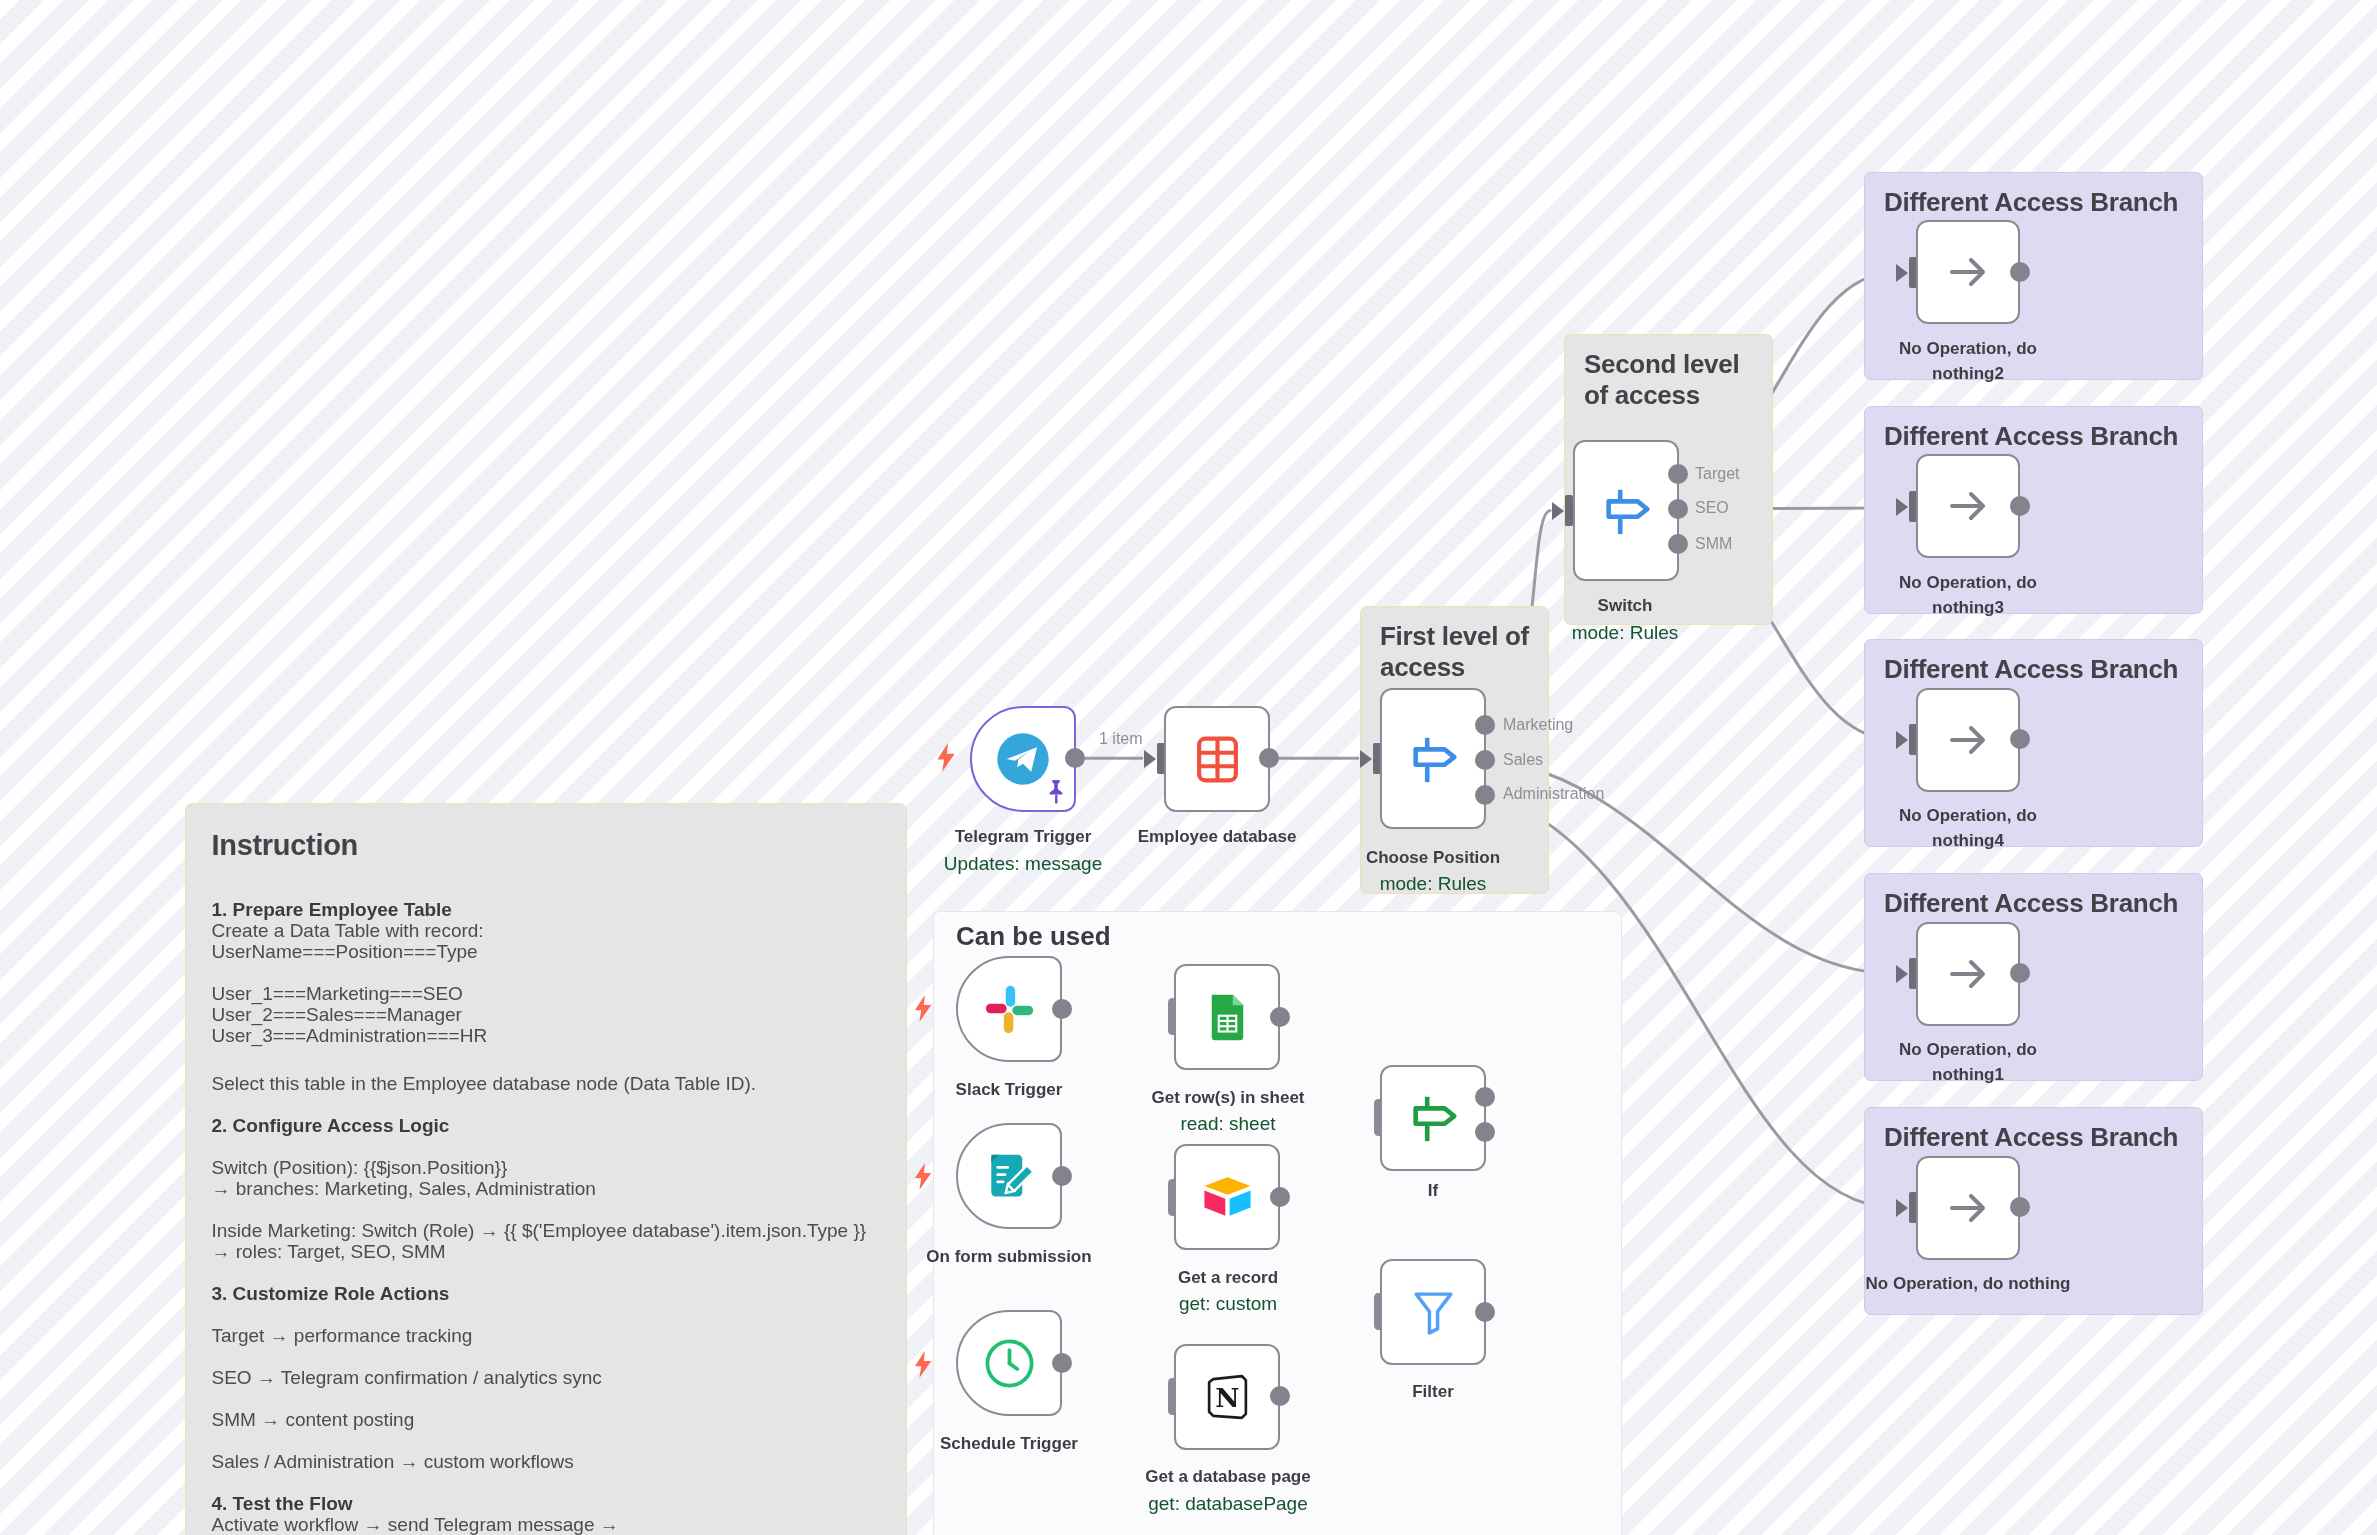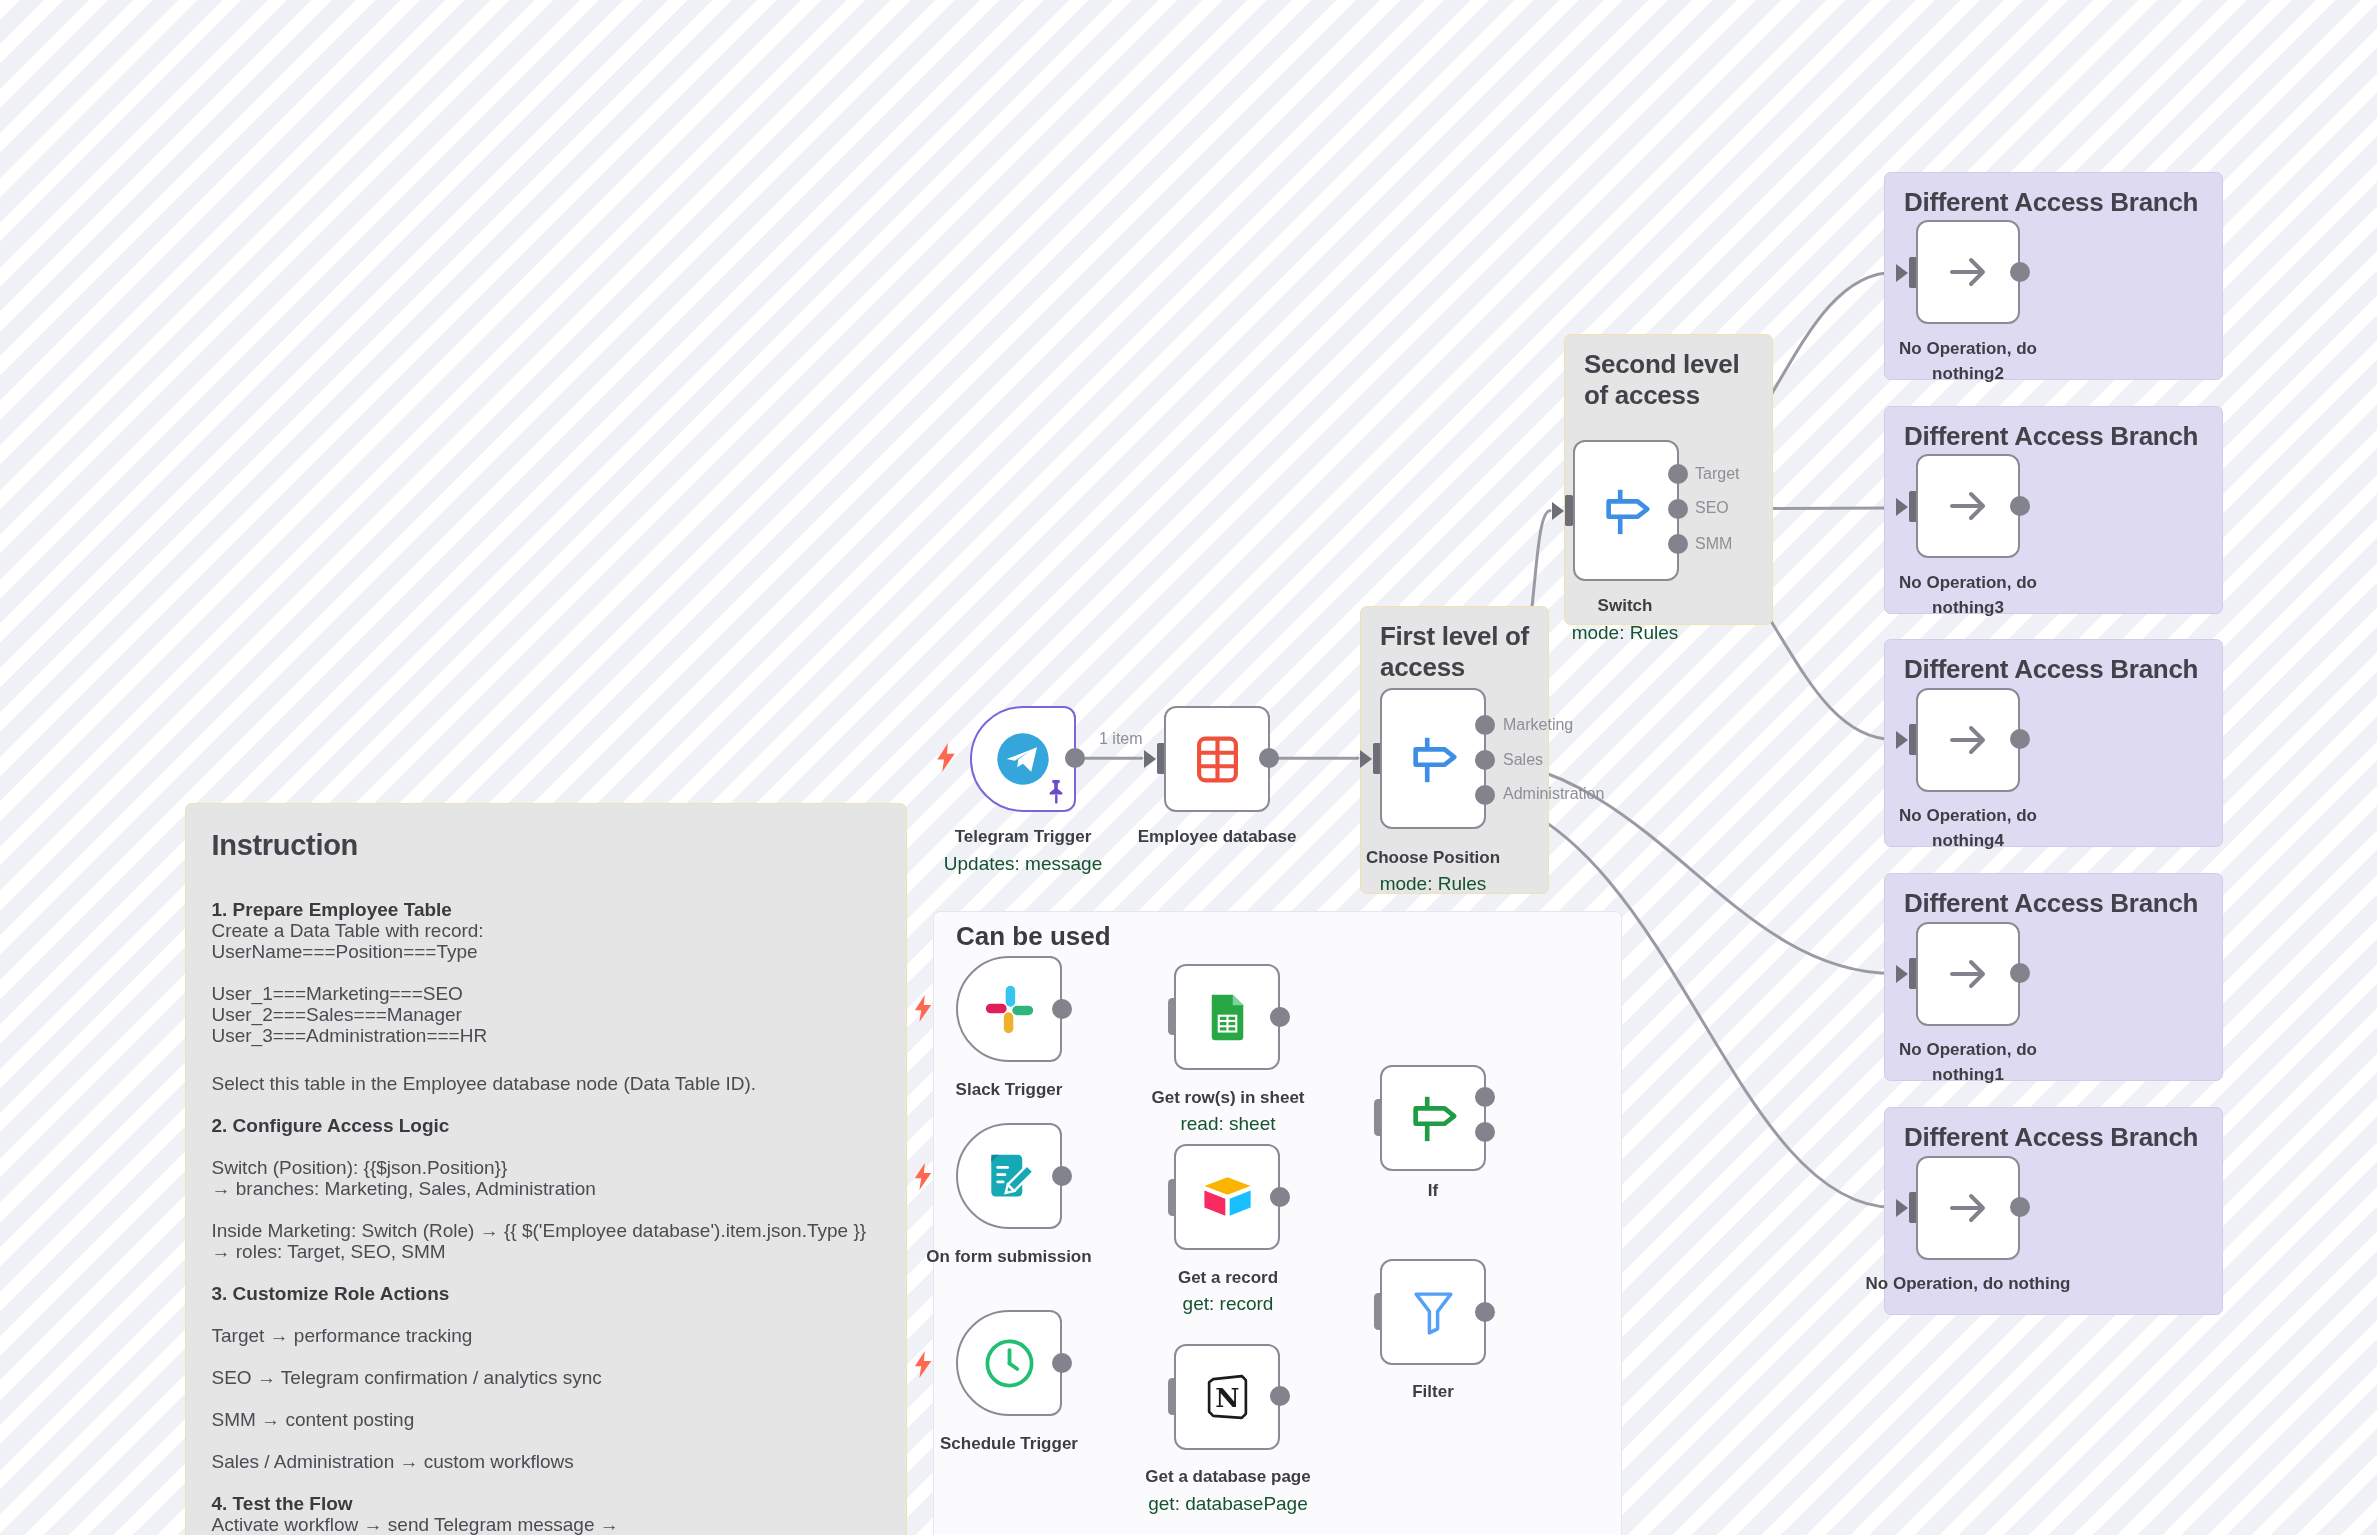--- a/index.html
+++ b/index.html
@@ -4,21 +4,21 @@
 <style>
   html,body{margin:0;padding:0;background:#ffffff;}
   #canvas{position:relative;width:2377px;height:1536px;overflow:hidden;
     font-family:"Liberation Sans","DejaVu Sans",sans-serif;
     background:#ffffff;}
   #canvas::before{content:"";position:absolute;inset:0;
     background:repeating-linear-gradient(135deg,#ffffff 0 13.6px,#edeff6 13.6px 31.5px);
     opacity:.85;}
   .sticky{position:absolute;border-radius:6.8px;box-sizing:border-box;padding:13.6px 19px;}
   .sticky.yellow{background:#e5e5e5;border:0.9px solid #f0e2b0;}
-  .sticky.purple{background:#dedaf1;border:0.9px solid #d0cbe9;margin-left:20px;}
+  .sticky.purple{background:#dedaf1;border:0.9px solid #d0cbe9;}
   .sticky.white{background:#fbfbfd;border:1.3px solid #e5e5ec;}
   .sticky-title{font-size:26px;font-weight:bold;color:#42434a;line-height:1.22;letter-spacing:-0.3px;}
   .node{position:absolute;width:106px;height:106px;background:#fff;border:2.6px solid #8b8b96;
     border-radius:12px;box-sizing:border-box;display:flex;align-items:center;justify-content:center;}
   .node.trigger{border-radius:53px 12px 12px 53px;}
   .node.tall{height:141px;}
   .node.pinned{border-color:#7a66d9;}
   .nlabel{position:absolute;width:306px;text-align:center;font-size:17px;font-weight:600;
     color:#3d3e44;line-height:25px;transform:translateX(-50%);}
   .nsub{position:absolute;width:306px;text-align:center;font-size:19px;font-weight:400;
@@ -315,21 +315,21 @@
   <div class="in-bar" style="left:1168px;top:1179px;"></div>
   <div class="node" style="left:1174px;top:1144px;">
     <svg class="icon" width="53" height="44" viewBox="0 0 48 40">
       <path d="M24 2 L45 10 L24 18 L3 10 Z" fill="#fcb400"></path>
       <path d="M3 14 L22 21.5 V37 L3 29.5 Z" fill="#f82b60"></path>
       <path d="M45 14 L26 21.5 V37 L45 29.5 Z" fill="#18bfff"></path>
     </svg>
   </div>
   <div class="out-dot" style="left:1270px;top:1187px;"></div>
   <div class="nlabel" style="left:1228px;top:1265px;">Get a record</div>
-  <div class="nsub" style="left:1228px;top:1293px;">get: record</div>
+  <div class="nsub" style="left:1228px;top:1293px;">get: custom</div>
 
   <div class="in-bar" style="left:1374px;top:1293px;"></div>
   <div class="node" style="left:1380px;top:1259px;">
     <svg class="icon" width="49" height="49" viewBox="0 0 48 48" fill="none" stroke="#52a0f8" stroke-width="3.4" stroke-linejoin="round">
       <path d="M7 6 H41 L28 23 V40 L20 44 V23 Z"></path>
     </svg>
   </div>
   <div class="out-dot" style="left:1475px;top:1302px;"></div>
   <div class="nlabel" style="left:1433px;top:1379px;">Filter</div>
 

